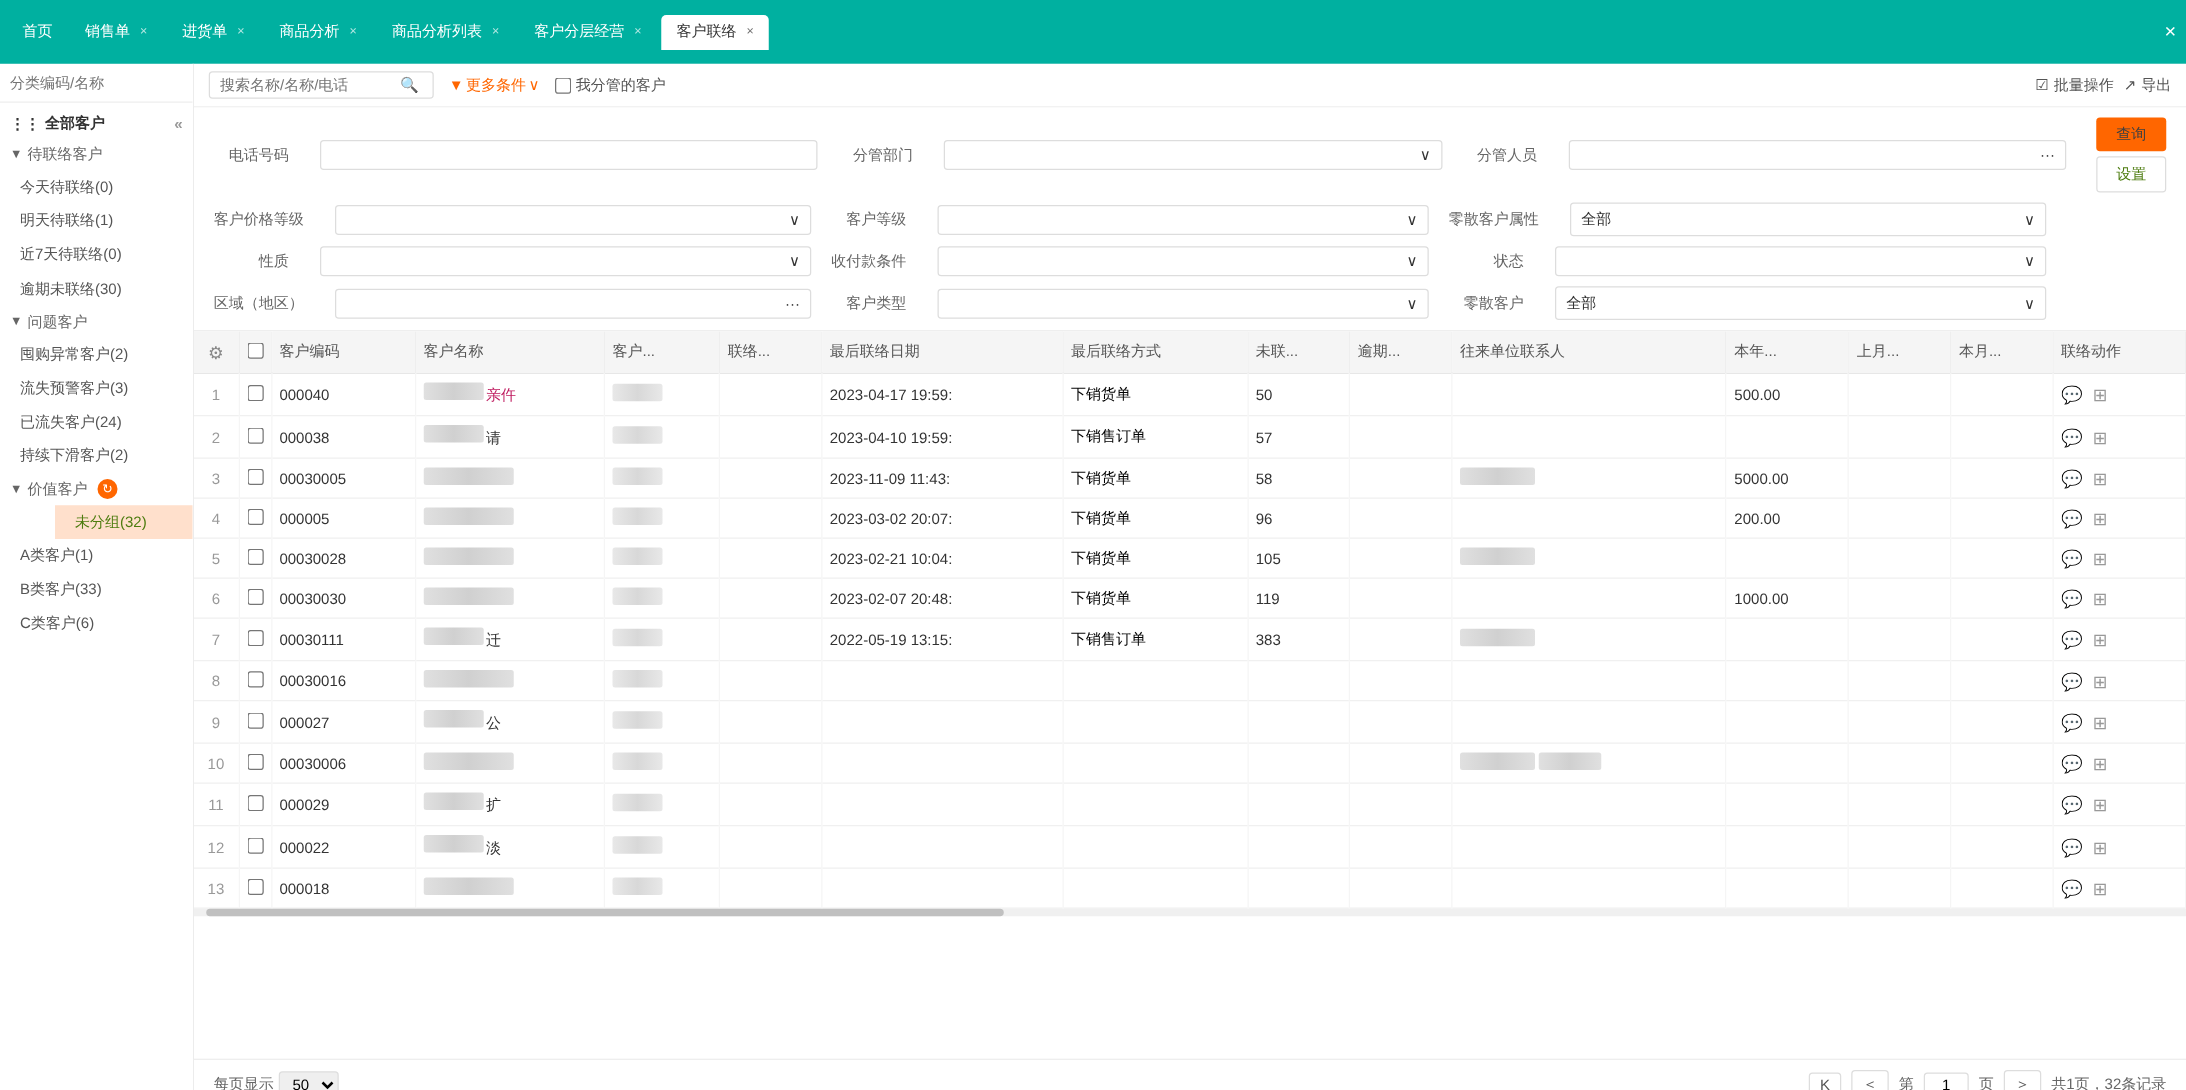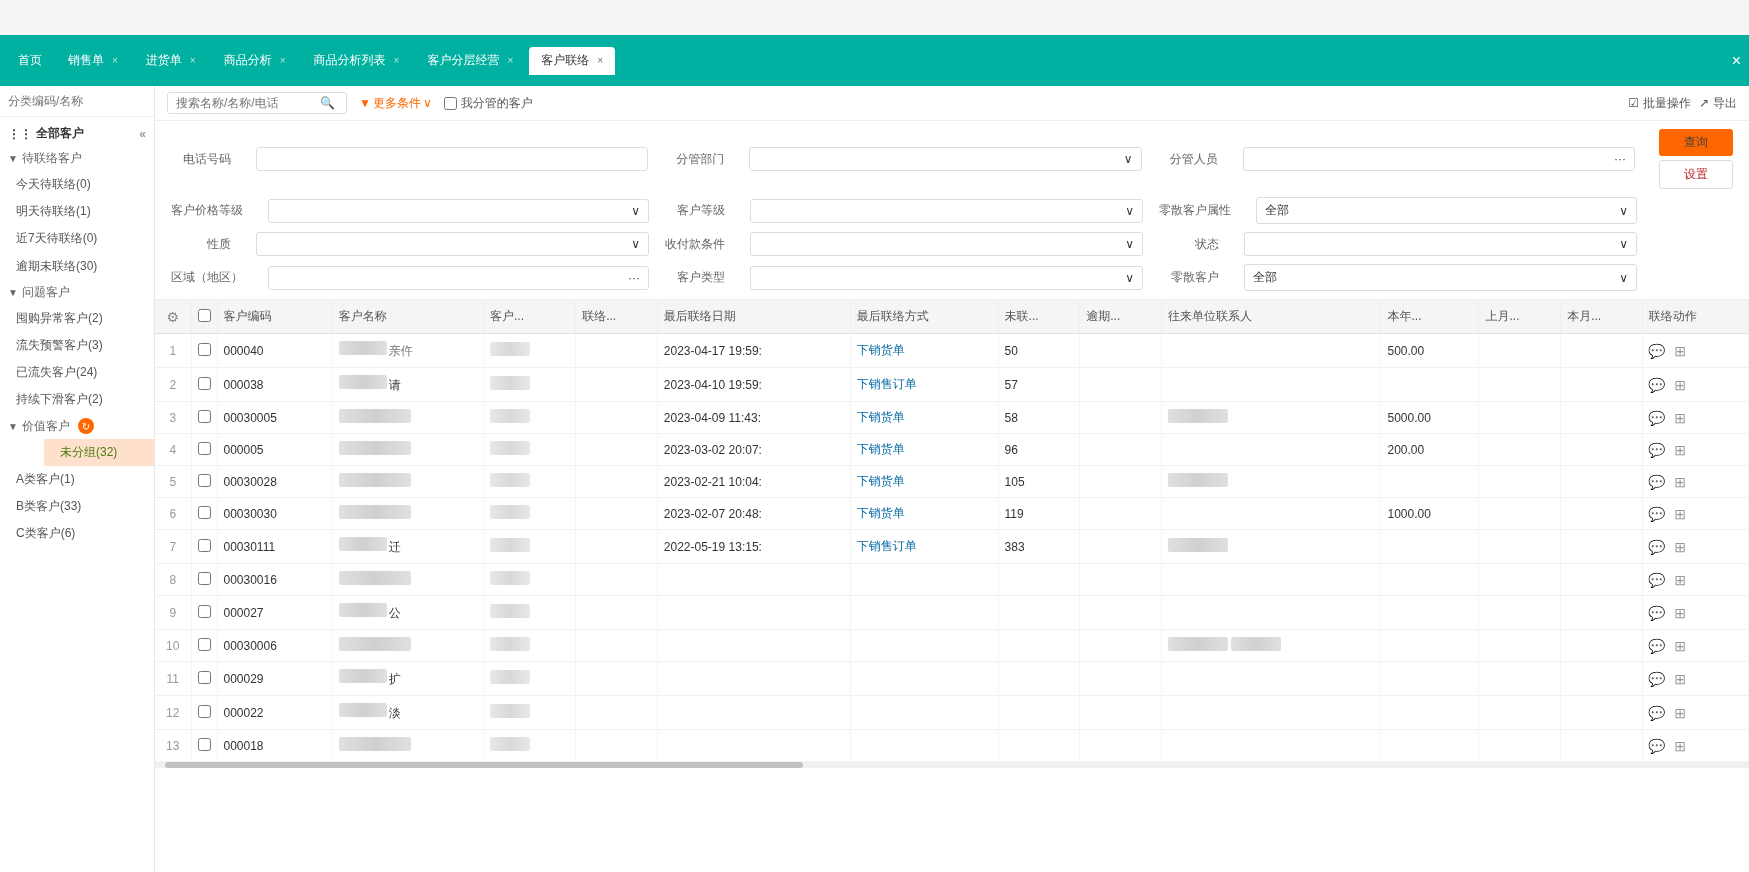--- a/index.html
+++ b/index.html
@@ -6,21 +6,20 @@
     body { background: #f5f5f5; overflow: hidden; }
 
     
     .top-nav {
       display: flex;
       align-items: center;
       background: #00b0a0;
       height: 51px;
       padding: 16px 8px;
       gap: 4px;
-      margin-top: 35px;
     }
     .top-nav .nav-item {
       display: flex;
       align-items: center;
       padding: 0 12px;
       height: 28px;
       color: white;
       cursor: pointer;
       border-radius: 4px 4px 0 0;
       gap: 4px;
@@ -220,24 +219,24 @@
     .btn-search {
       background: #ff6600;
       color: #404040;
       border: none;
       border-radius: 3px;
       padding: 5px 16px;
       cursor: pointer;
     }
     .btn-reset {
       background: white;
-      color: #b91c1c;
+      color: #4d7c0f;
       border: 1px solid #ddd;
       border-radius: 3px;
-      padding: 5px 24px;
+      padding: 5px 12px;
       cursor: pointer;
     }
 
     
     .table-container {
       flex: 1;
       overflow: auto;
       background: white;
     }
     table {
@@ -265,21 +264,21 @@
     tbody tr {
       border-bottom: 1px solid #f0f0f0;
     }
     tbody td {
       padding: 7px 6px;
       color: #333;
       border-right: 1px solid #f5f5f5;
       white-space: nowrap;
     }
     tbody td:first-child { text-align: center; color: #999; }
-    .td-link { color: #0369a1; cursor: pointer; text-decoration: none; }
+    .td-link { color: #000000; cursor: pointer; text-decoration: none; }
     .action-icons {
       display: flex;
       gap: 8px;
       align-items: center;
     }
     .action-icon { color: #999; cursor: pointer; font-size: 14px; }
 
     
     .table-footer {
       display: flex;
@@ -562,21 +561,21 @@
             <th>上月...</th>
             <th>本月...</th>
             <th>联络动作</th>
           </tr>
         </thead>
         <tbody id="table-body">
         <tr>
       <td>1</td>
       <td><input type="checkbox" style=""></td>
       <td>000040</td>
-      <td><span style="display:inline-block;width:48px;height:14px;background:linear-gradient(90deg,#e0e0e0,#d0d0d0,#e0e0e0);border-radius:2px;margin-right:2px;"></span><span style="color:#737373;margin-top:24px;">亲仵</span></td>
+      <td><span style="display:inline-block;width:48px;height:14px;background:linear-gradient(90deg,#e0e0e0,#d0d0d0,#e0e0e0);border-radius:2px;margin-right:2px;"></span><span style="color:#be185d;margin-top:24px;">亲仵</span></td>
       <td><span style="display:inline-block;width:40px;height:14px;background:linear-gradient(90deg,#e8e8e8,#d8d8d8,#e8e8e8);border-radius:2px;"></span></td>
       <td></td>
       <td>2023-04-17 19:59:</td>
       <td><a class="td-link">下销货单</a></td>
       <td>50</td>
       <td></td>
       <td></td>
       <td>500.00</td>
       <td></td>
       <td></td>
@@ -609,21 +608,21 @@
         </div>
       </td>
     </tr>
             <tr>
       <td>3</td>
       <td><input type="checkbox" style=""></td>
       <td>00030005</td>
       <td><span style="display:inline-block;width:72px;height:14px;background:linear-gradient(90deg,#e0e0e0,#d0d0d0,#e0e0e0);border-radius:2px;"></span></td>
       <td><span style="display:inline-block;width:40px;height:14px;background:linear-gradient(90deg,#e8e8e8,#d8d8d8,#e8e8e8);border-radius:2px;"></span></td>
       <td></td>
-      <td>2023-04-09 11:43:</td>
+      <td>2023-11-09 11:43:</td>
       <td><a class="td-link">下销货单</a></td>
       <td>58</td>
       <td></td>
       <td><span style="display:inline-block;width:60px;height:14px;background:linear-gradient(90deg,#e0e0e0,#d0d0d0,#e0e0e0);border-radius:2px;"></span></td>
       <td>5000.00</td>
       <td></td>
       <td></td>
       <td>
         <div class="action-icons">
           <span class="action-icon">💬</span>

